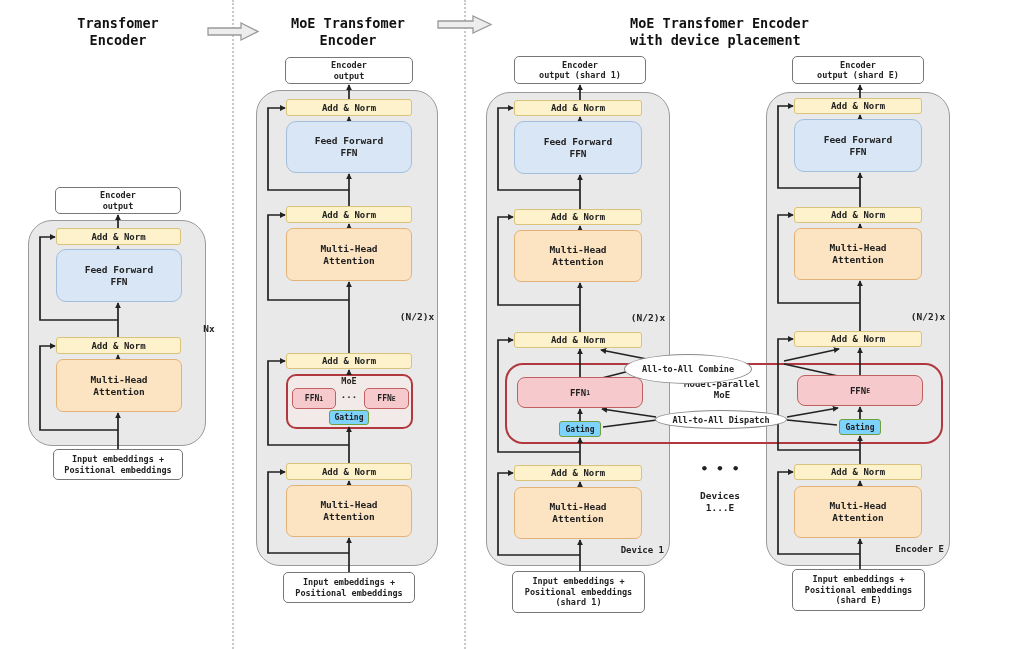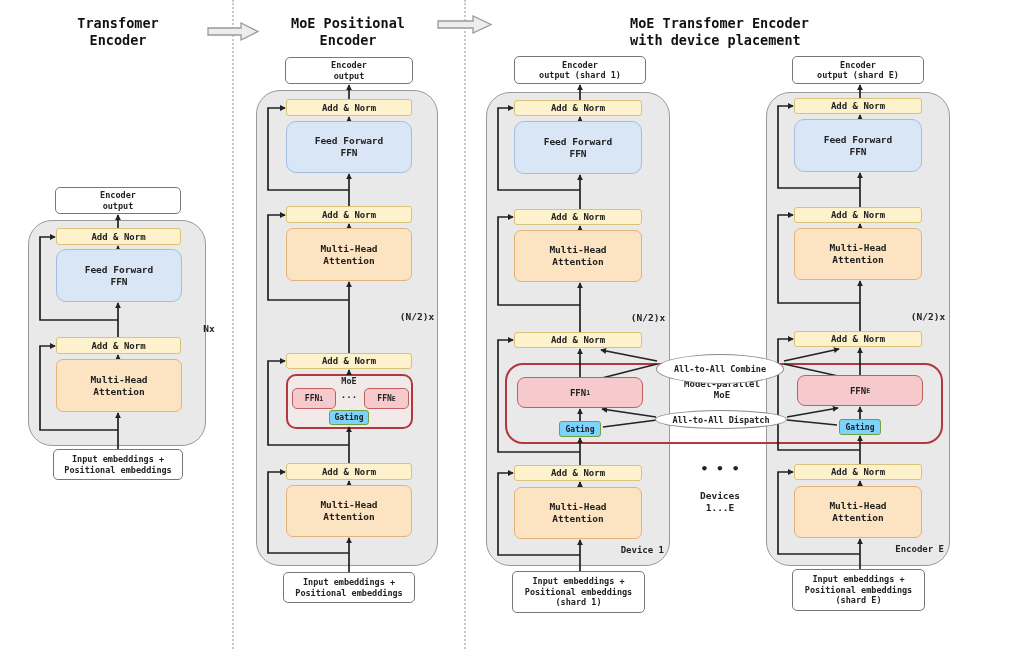--- a/index.html
+++ b/index.html
@@ -33,21 +33,21 @@
 </head>
 <body>
 
 <div class="stage">
 
   <div class="sep" style="left:232px;"></div>
   <div class="sep" style="left:464px;"></div>
 
   <div class="title" style="left:40px;top:15px;width:156px;">Transfomer
 Encoder</div>
-  <div class="title" style="left:270px;top:15px;width:156px;">MoE Positional
+  <div class="title" style="left:270px;top:15px;width:156px;">MoE Transfomer
 Encoder</div>
   <div class="title" style="left:630px;top:15px;width:240px;text-align:left;">MoE Transfomer Encoder
 with device placement</div>
 
   <div class="container" style="left:28px;top:220px;width:178px;height:226px;"></div>
   <div class="container" style="left:256px;top:90px;width:182px;height:476px;"></div>
   <div class="container" style="left:486px;top:92px;width:184px;height:474px;"></div>
   <div class="container" style="left:766px;top:92px;width:184px;height:474px;"></div>
 
   <div class="redbig" style="left:505px;top:363px;width:438px;height:81px;z-index:2;"></div>
@@ -173,21 +173,21 @@
   <div class="box pinkbig" style="left:517px;top:377px;width:126px;height:31px;"><span>FFN</span><span class="sub">1</span></div>
   <div class="box green" style="left:559px;top:421px;width:42px;height:16px;">Gating</div>
   <div class="box an" style="left:514px;top:465px;width:128px;height:16px;">Add &amp; Norm</div>
   <div class="box mha" style="left:514px;top:487px;width:128px;height:52px;">Multi-Head
 Attention</div>
   <div class="lbl" style="left:598px;top:545px;width:66px;font-size:9px;text-align:right;">Device 1</div>
   <div class="box wht" style="left:512px;top:571px;width:133px;height:42px;">Input embeddings +
 Positional embeddings
 (shard 1)</div>
 
-  <div class="ellipse" style="left:656px;top:354px;width:128px;height:30px;">All-to-All Combine</div>
+  <div class="ellipse" style="left:624px;top:354px;width:128px;height:30px;">All-to-All Combine</div>
   <div class="lbl" style="left:672px;top:379px;width:100px;font-size:9px;line-height:11px;">Model-parallel
 MoE</div>
   <div class="ellipse" style="left:655px;top:410px;width:132px;height:19px;">All-to-All Dispatch</div>
   <div class="lbl" style="left:684px;top:461px;width:72px;font-size:13px;">• • •</div>
   <div class="lbl" style="left:684px;top:490px;width:72px;font-size:9.5px;line-height:12px;">Devices
 1...E</div>
 
   <div class="box wht" style="left:792px;top:56px;width:132px;height:28px;">Encoder
 output (shard E)</div>
   <div class="box an" style="left:794px;top:98px;width:128px;height:16px;">Add &amp; Norm</div>

